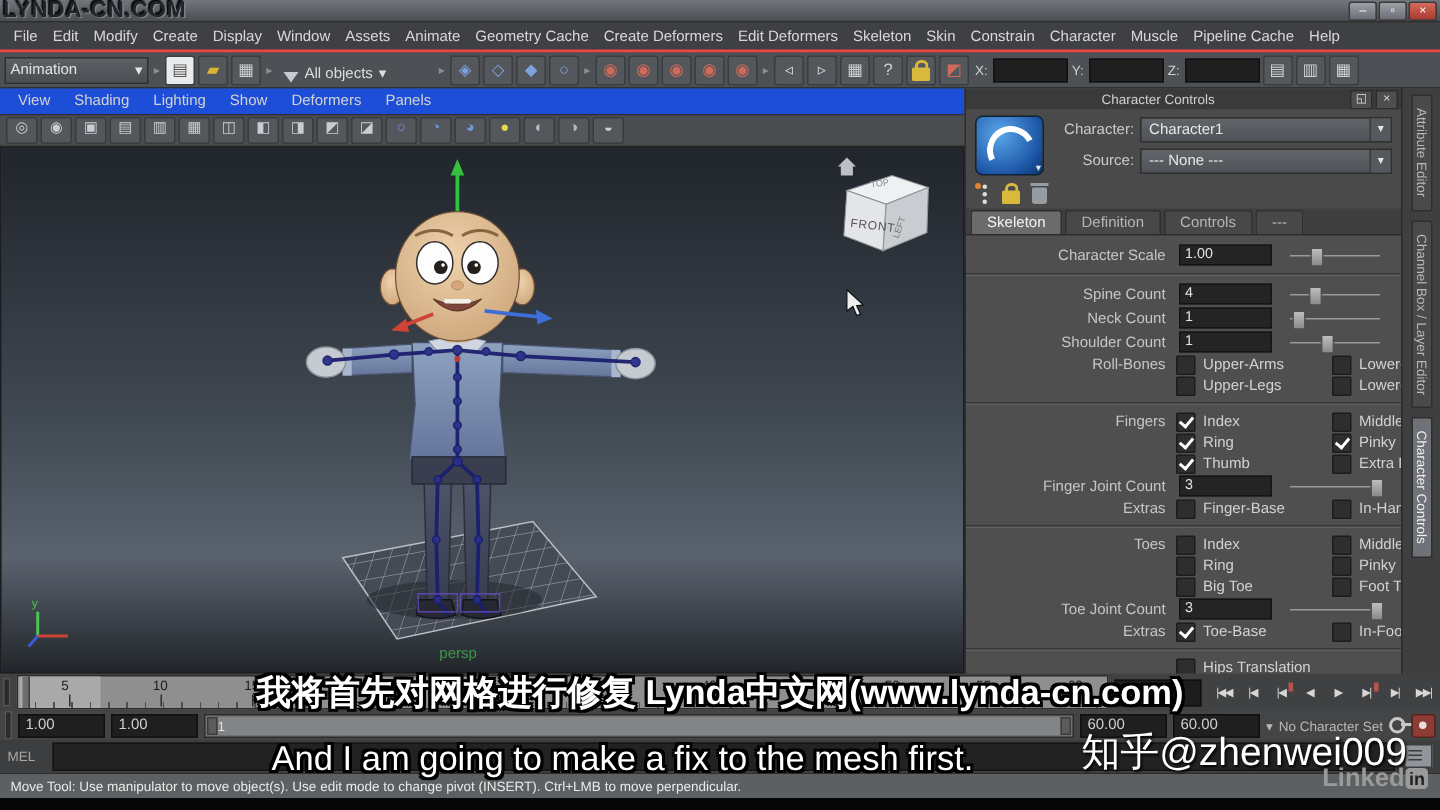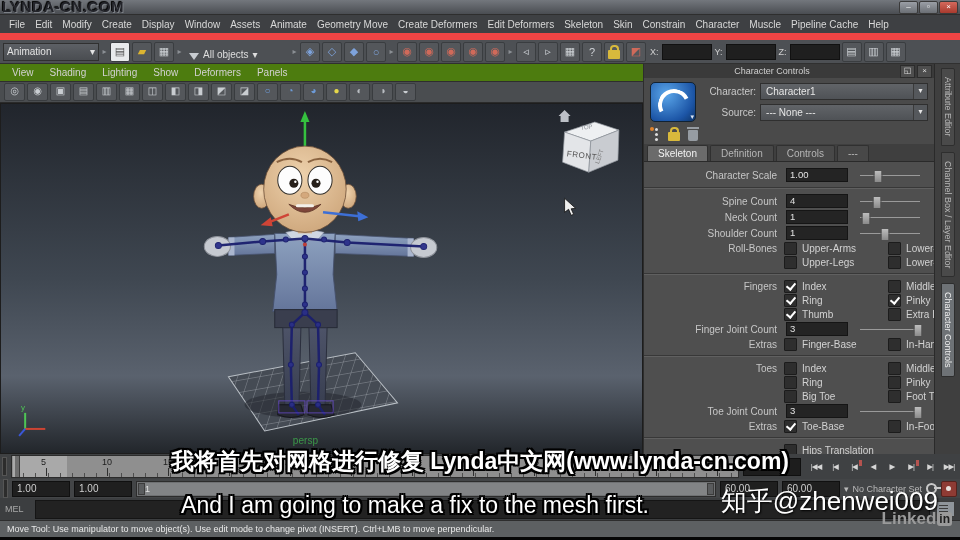--- a/index.html
+++ b/index.html
@@ -9,21 +9,21 @@
   .titlebar{position:relative;height:14px;background:linear-gradient(#73777d,#4a4d52);
             border-bottom:1px solid #2e2e2e;font-size:9px;color:#f0f0f0;}
   .titlebar .title{position:absolute;left:150px;top:1px;white-space:nowrap;}
   .winbtns{position:absolute;right:2px;top:1px;display:flex;gap:1px;}
   .winbtn{width:17px;height:11px;background:linear-gradient(#9b9fa6,#6a6e74);border:1px solid #3a3a3a;
           border-radius:2px;font-size:8px;line-height:9px;text-align:center;color:#fff;}
   .winbtn.close{background:linear-gradient(#d4695c,#a83a2e);}
   .wm{position:absolute;left:2px;top:-2px;z-index:30;font-size:15px;font-weight:bold;letter-spacing:.5px;
       color:#23242a;text-shadow:1px 1px 0 #7c8086,-1px -1px 1px #000;}
   
-  .menubar{height:18px;background:#3e4043;border-bottom:7px solid #ef4444;display:flex;align-items:center;
+  .menubar{height:18px;background:#3e4043;border-bottom:2px solid #ef4444;display:flex;align-items:center;
            padding-left:4px;font-size:10px;color:#d8d8d8;}
   .menu-item{padding:2px 5px;white-space:nowrap;}
   
   .statusline{height:23px;background:#4d5054;border-bottom:1px solid #303030;display:flex;align-items:center;
               gap:2px;padding:0 3px;font-size:10px;}
   .menuset{width:88px;height:16px;background:linear-gradient(#5d6065,#4a4d51);border:1px solid #303030;
            display:flex;align-items:center;justify-content:space-between;padding:0 3px;color:#e3e3e3;}
   .sl-div{width:7px;color:#8b8f94;font-size:8px;text-align:center;}
   .ico{width:18px;height:18px;background:#54575b;border:1px solid #3a3d40;border-radius:2px;
        display:flex;align-items:center;justify-content:center;font-size:11px;color:#cdd1d5;flex:none;}
@@ -33,21 +33,21 @@
   .ico.blue{color:#7ea3dc;}
   .filterbox{display:flex;align-items:flex-end;gap:4px;height:16px;padding:0 4px;min-width:96px;color:#dedede;}
   .funnel{width:0;height:0;border-left:5px solid transparent;border-right:5px solid transparent;
           border-top:7px solid #c7cbd0;}
   .xyz{display:flex;align-items:center;gap:3px;margin-left:2px;}
   .xyz .lbl{font-size:9px;color:#d0d0d0;}
   .xyz .fld{width:48px;height:14px;background:#1f1f1f;border:1px solid #111;}
   
   .main{display:flex;height:390px;}
   .vpcol{width:645px;display:flex;flex-direction:column;background:#3d3f41;}
-  .panelmenu{height:17px;display:flex;align-items:center;background:#4d7c0f;font-size:10px;color:#d2d2d2;
+  .panelmenu{height:17px;display:flex;align-items:center;background:#1d4ed8;font-size:10px;color:#d2d2d2;
              padding-left:4px;border-bottom:1px solid #2e2e2e;}
   .panelmenu .menu-item{padding:1px 8px;}
   .vtoolbar{height:20px;background:#4a4d50;display:flex;align-items:center;gap:2px;padding:0 4px;
             border-bottom:1px solid #2a2a2a;}
   .vico{width:19px;height:16px;background:#54575b;border:1px solid #393c3f;border-radius:2px;
         font-size:10px;line-height:14px;text-align:center;color:#c9cdd1;flex:none;}
   .vico.yellow{color:#e6d84a;} .vico.blue{color:#6d9bd8;} .vico.sphere{color:#b9bdc2;}
   .viewport{position:relative;flex:1;border:1px solid #1d1d1d;overflow:hidden;}
   .viewport svg.scene{position:absolute;inset:0;width:100%;height:100%;}
   
@@ -171,21 +171,21 @@
 
   <div class="menubar">
     <span class="menu-item">File</span>
     <span class="menu-item">Edit</span>
     <span class="menu-item">Modify</span>
     <span class="menu-item">Create</span>
     <span class="menu-item">Display</span>
     <span class="menu-item">Window</span>
     <span class="menu-item">Assets</span>
     <span class="menu-item">Animate</span>
-    <span class="menu-item">Geometry Move</span>
+    <span class="menu-item">Geometry Cache</span>
     <span class="menu-item">Create Deformers</span>
     <span class="menu-item">Edit Deformers</span>
     <span class="menu-item">Skeleton</span>
     <span class="menu-item">Skin</span>
     <span class="menu-item">Constrain</span>
     <span class="menu-item">Character</span>
     <span class="menu-item">Muscle</span>
     <span class="menu-item">Pipeline Cache</span>
     <span class="menu-item">Help</span>
   </div>

